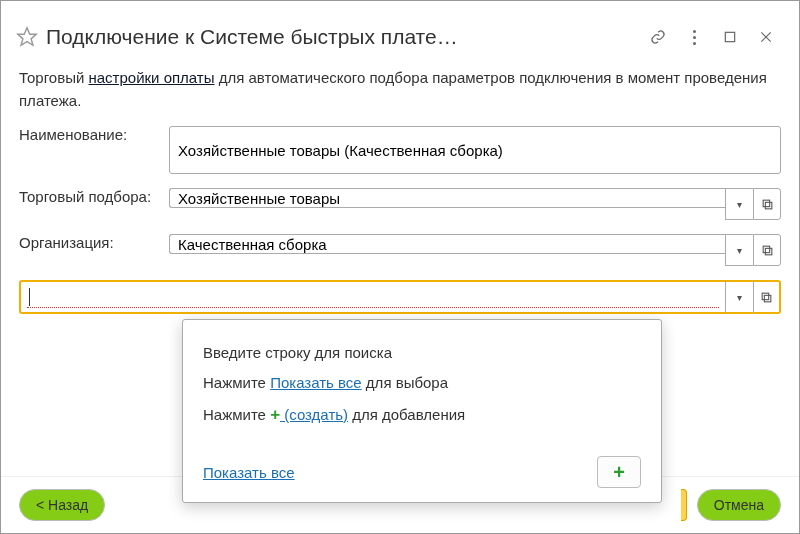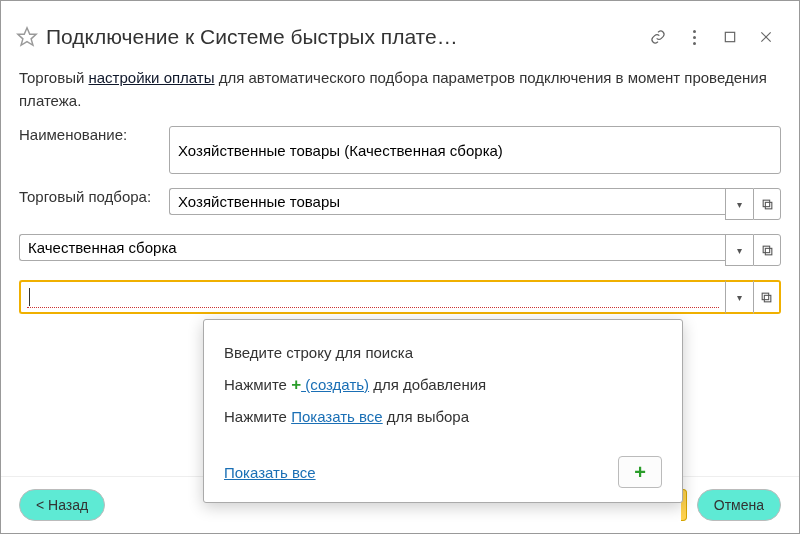--- a/index.html
+++ b/index.html
@@ -70,21 +70,21 @@
     border: 1px solid #aaa;
     border-radius: 3px;
     background: #fff;
   }
   .select-group {
     display: flex;
     flex: 1;
   }
   .select-main {
     flex: 1;
-    height: 27px;
+    height: 20px;
     padding: 0 8px;
     font-size: 15px;
     border: 1px solid #aaa;
     border-right: none;
     border-radius: 3px 0 0 3px;
     background: #fff;
     display: flex;
     align-items: center;
   }
   .select-btn {
@@ -124,21 +124,21 @@
   .dotted-underline {
     position: absolute;
     left: 6px;
     right: 6px;
     bottom: 4px;
     border-bottom: 1px dotted #c33;
   }
 
   .dropdown-popup {
     position: absolute;
-    left: 202px;
+    left: 181px;
     top: 318px;
     width: 480px;
     background: #fff;
     border: 1px solid #aaa;
     box-shadow: 0 4px 16px rgba(0,0,0,0.2);
     border-radius: 3px;
     z-index: 10;
   }
   .popup-body {
     padding: 18px 20px 14px 20px;
@@ -176,21 +176,21 @@
     align-items: center;
     background: #fff;
     border-top: 1px solid #eee;
   }
   .footer-right { display:flex; gap: 10px; align-items: center; }
   .btn {
     height: 32px;
     padding: 0 16px;
     border: 1px solid #bbb;
     border-radius: 16px;
-    background: #5eead4;
+    background: #84cc16;
     font-size: 14px;
     color: #333;
     cursor: pointer;
     display: flex;
     align-items: center;
   }
   .yellow-sliver {
     width: 6px;
     height: 32px;
     background: #ffd24d;
@@ -257,20 +257,21 @@
       <div class="select-btn open">
         <svg viewBox="0 0 24 24" fill="none" stroke="currentColor" stroke-width="2">
             <rect x="4" y="4" width="12" height="12"></rect>
             <rect x="8" y="8" width="12" height="12"></rect>
           </svg>
       </div>
     </div>
   </div>
 
   <div class="form-row">
+    <div class="form-label">Организация:</div>
     <div class="select-group">
       <div class="select-main">Качественная сборка</div>
       <div class="select-btn drop">▾</div>
       <div class="select-btn open">
         <svg viewBox="0 0 24 24" fill="none" stroke="currentColor" stroke-width="2">
             <rect x="4" y="4" width="12" height="12"></rect>
             <rect x="8" y="8" width="12" height="12"></rect>
           </svg>
       </div>
     </div>
@@ -290,24 +291,24 @@
           </svg>
       </div>
     </div>
   </div>
 </div>
 
 <div class="dropdown-popup">
   <div class="popup-body">
     <div>Введите строку для поиска</div>
     <div>
+      <span>Нажмите </span><a href="#">Показать все</a><span> для выбора</span>
+    </div>
+    <div>
       <span>Нажмите </span><span class="plus-green">+</span><a href="#"> (создать)</a><span> для добавления</span>
-    </div>
-    <div>
-      <span>Нажмите </span><a href="#">Показать все</a><span> для выбора</span>
     </div>
   </div>
   <div class="popup-footer">
     <a href="#">Показать все</a>
     <div class="add-btn">+</div>
   </div>
 </div>
 
 <div class="footer">
   <button class="btn">&lt; Назад</button>

